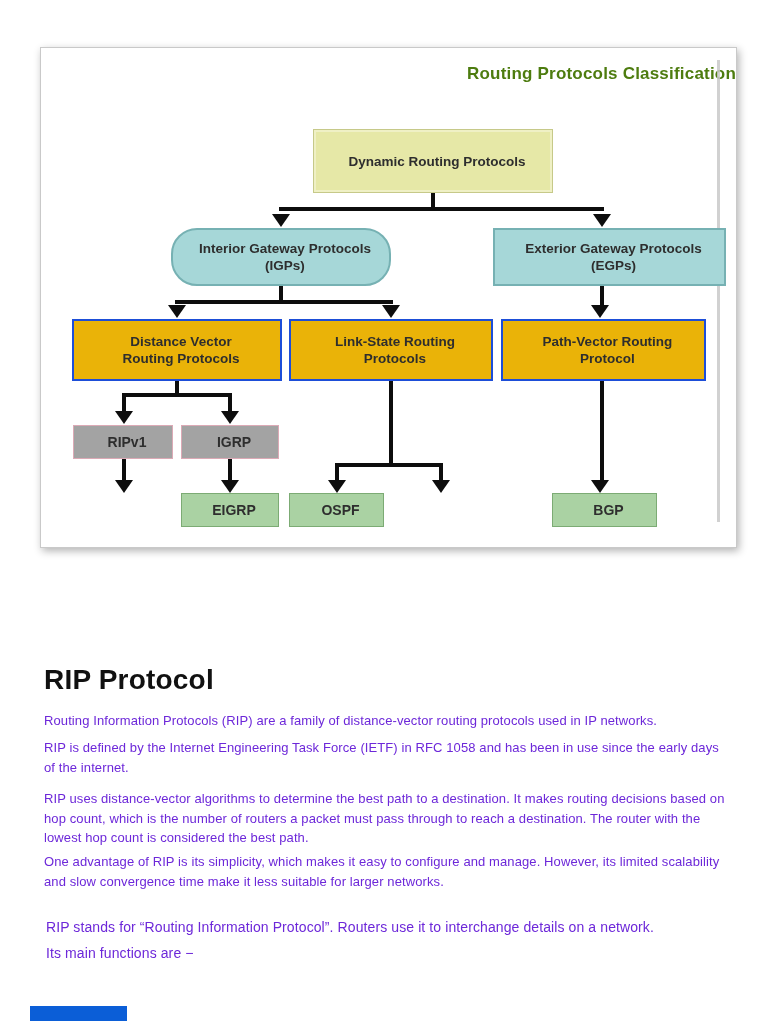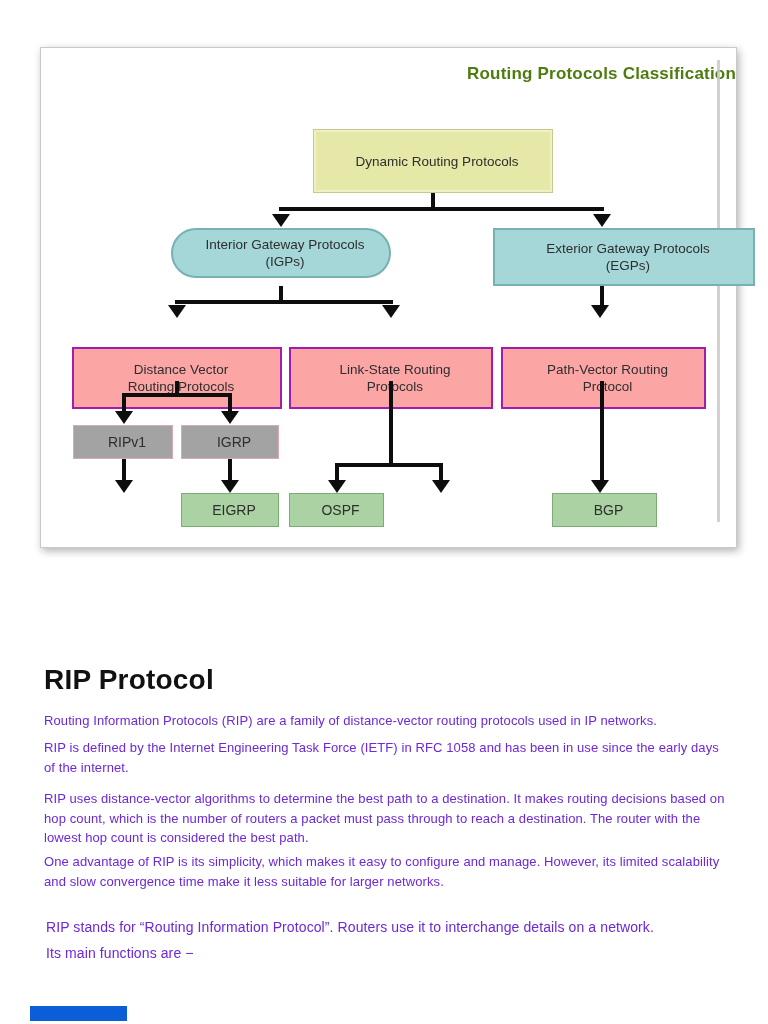--- a/index.html
+++ b/index.html
@@ -17,26 +17,26 @@
   .fig-title{
     position:absolute;left:0;top:16px;width:100%;text-align:right;
     font-size:17px;font-weight:bold;color:#4d7c0f;letter-spacing:.2px;
   }
   .page-edge{
     position:absolute;left:676px;top:12px;width:3px;height:462px;
     background:#c9c9c9;opacity:.85;
   }
   .node{
     position:absolute;display:flex;align-items:center;justify-content:center;
-    text-align:center;font-weight:normal;white-space:pre-line;box-sizing:border-box;
+    text-align:center;font-weight:bold;white-space:pre-line;box-sizing:border-box;
     color:#2e2e2e;line-height:17px;padding-left:8px;
   }
   .n-root  {background:#e6e8a7;border:1px solid #c6c989;font-size:13.5px;box-shadow:inset 0 0 0 2px rgba(255,255,255,.35);}
   .n-teal  {background:#a6d7d8;border:2px solid #76b1b3;font-size:13.5px;}
-  .n-purple{background:#fca5a5;border:2px solid #a21caf;font-size:13.5px;margin-top:28px;}
+  .n-purple{background:#eab308;border:2px solid #1d4ed8;font-size:13.5px;}
   .n-pink  {background:#a3a3a3;border:1px solid #dcaab6;font-size:14px;text-align:right;}
   .n-green {background:#aad2a3;border:1px solid #7cab74;font-size:14px;}
   .ln{position:absolute;background:#0d0d0d;}
   .ah{position:absolute;width:0;height:0;
       border-left:9px solid transparent;border-right:9px solid transparent;
       border-top:13px solid #0d0d0d;}
   
   .h1{
     position:absolute;left:44px;top:664px;font-size:28px;font-weight:bold;
     color:#111111;letter-spacing:.2px;margin:0;
@@ -57,23 +57,23 @@
 </head>
 <body>
 
 <div class="page">
 
   <div class="figure">
     <div class="fig-title">Routing Protocols Classification</div>
     <div class="page-edge"></div>
 
     <div class="node n-root" style="left:272px;top:81px;width:240px;height:64px;">Dynamic Routing Protocols</div>
-    <div class="node n-teal" style="left:130px;top:180px;width:220px;height:50px;border-radius:26px;">Interior Gateway Protocols
+    <div class="node n-teal" style="left:130px;top:180px;width:220px;height:58px;border-radius:26px;">Interior Gateway Protocols
 (IGPs)</div>
-    <div class="node n-teal" style="left:452px;top:180px;width:262px;height:58px;">Exterior Gateway Protocols
+    <div class="node n-teal" style="left:452px;top:180px;width:233px;height:58px;">Exterior Gateway Protocols
 (EGPs)</div>
     <div class="node n-purple" style="left:31px;top:271px;width:210px;height:62px;">Distance Vector
 Routing Protocols</div>
     <div class="node n-purple" style="left:248px;top:271px;width:204px;height:62px;">Link-State Routing
 Protocols</div>
     <div class="node n-purple" style="left:460px;top:271px;width:205px;height:62px;">Path-Vector Routing
 Protocol</div>
     <div class="node n-pink" style="left:32px;top:377px;width:100px;height:34px;">RIPv1</div>
     <div class="node n-pink" style="left:140px;top:377px;width:98px;height:34px;">IGRP</div>
     <div class="node n-green" style="left:140px;top:445px;width:98px;height:34px;">EIGRP</div>

